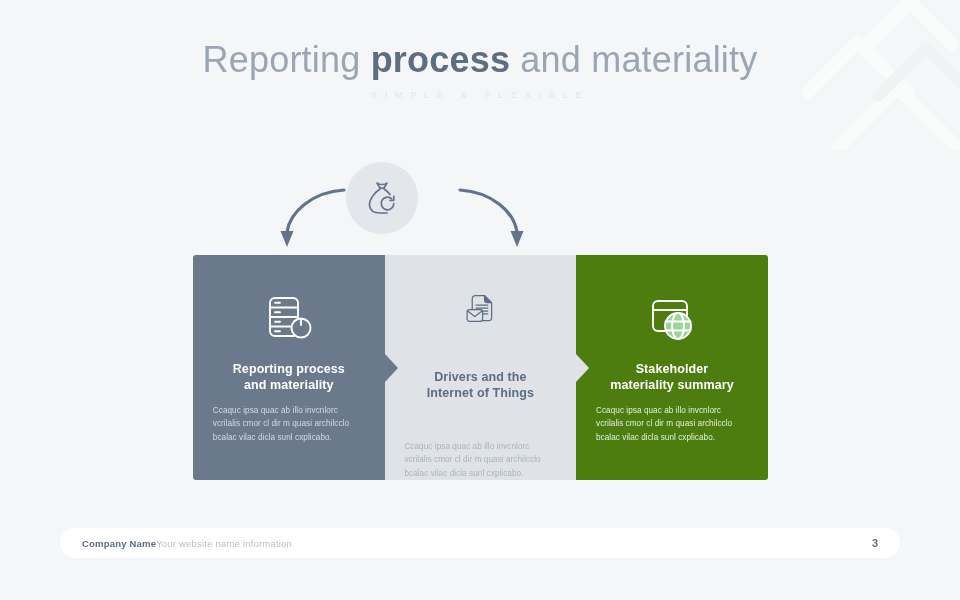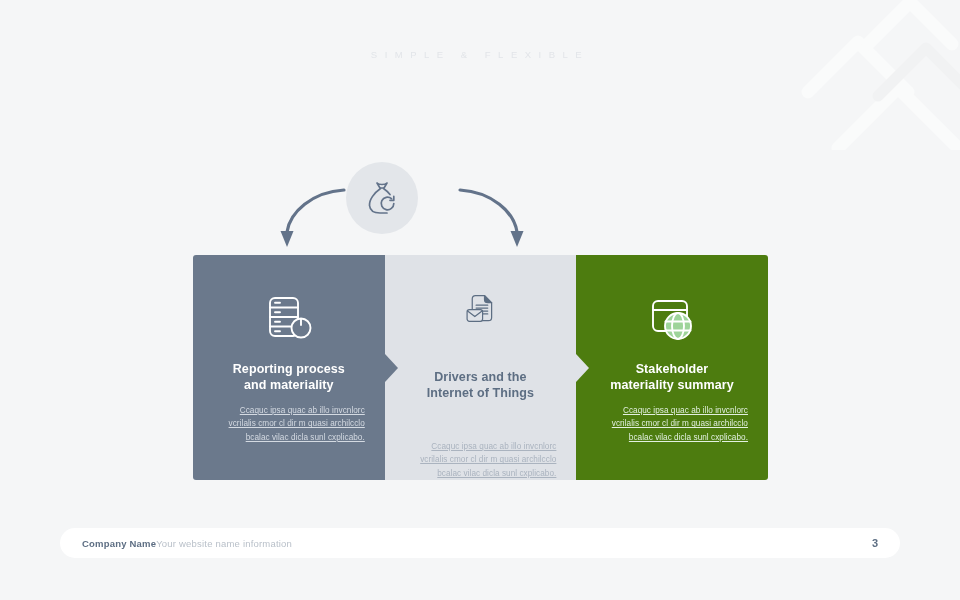--- a/index.html
+++ b/index.html
@@ -66,23 +66,22 @@
 
   .panel-icon { width:56px; height:56px; margin-bottom:14px; }
 
   .panel-title {
     font-size:12.5px; font-weight:700; line-height:1.28;
     text-align:center; letter-spacing:.1px;
     margin-bottom:11px;
   }
   .panel-body {
     font-size:8.2px; line-height:1.62;
-    text-align:right; width:152px;
+    text-align:left; width:152px;
     letter-spacing:.05px;
-    text-decoration:underline;
   }
   .slate .panel-title, .slate .panel-body { color:#ffffff; }
   .slate .panel-body { color:#d4dae2; }
   .gray  .panel-title { color:#5d6e83; }
   .gray  .panel-body  { color:#aab3bf; }
   .green .panel-title { color:#ffffff; }
   .green .panel-body  { color:#e2f0e0; }
 
   
   .notch {
@@ -113,20 +112,21 @@
     <path d="M58 92 L108 42 L158 92"></path>
     <path d="M88 148 L148 88 L208 148"></path>
     <path d="M118 44 L160 2 L202 44"></path>
   </g>
   <g fill="none" stroke="#f1f2f3" stroke-width="11" stroke-linecap="round" stroke-linejoin="round">
     <path d="M128 96 L176 48 L224 96"></path>
   </g>
 </svg>
 
 <div id="header">
+  <div id="title"><span>Reporting </span><span class="strong">process</span><span> and materiality</span></div>
   <div id="subtitle">SIMPLE &amp; FLEXIBLE</div>
 </div>
 
 <div id="topgfx">
   <svg width="440" height="110" viewBox="0 0 440 110" style="position:absolute;left:0;top:0">
     <g fill="none" stroke="#63738a" stroke-width="3.2" stroke-linecap="round">
       <path d="M84 40 C 52 42, 30 62, 27 82"></path>
       <path d="M200 40 C 232 42, 254 62, 257 82"></path>
     </g>
     <path d="M27 97 L20.5 81 L33.5 81 Z" fill="#63738a"></path>

